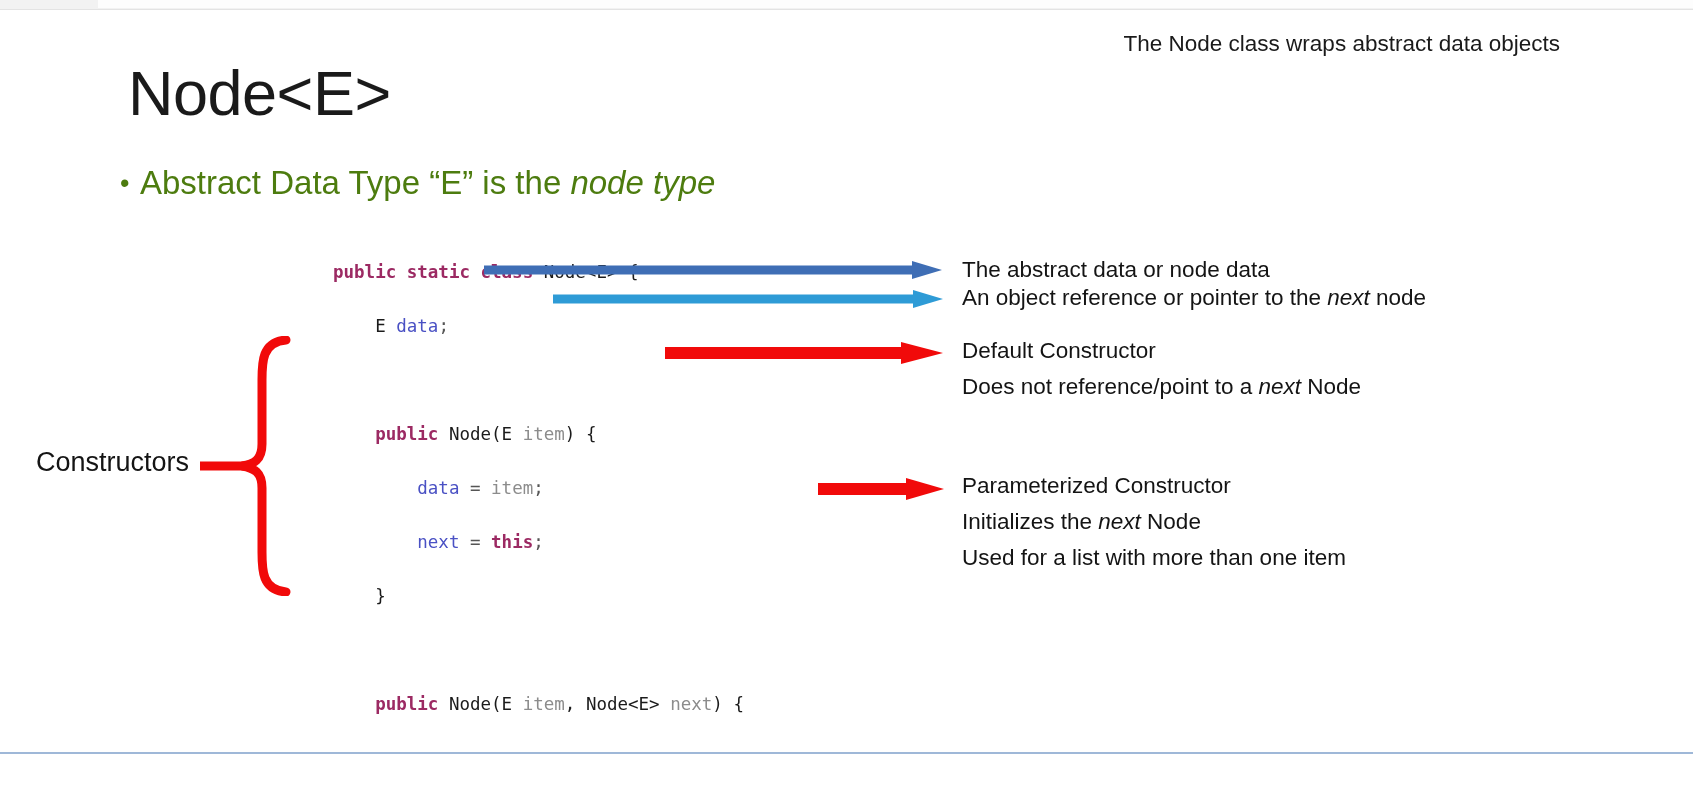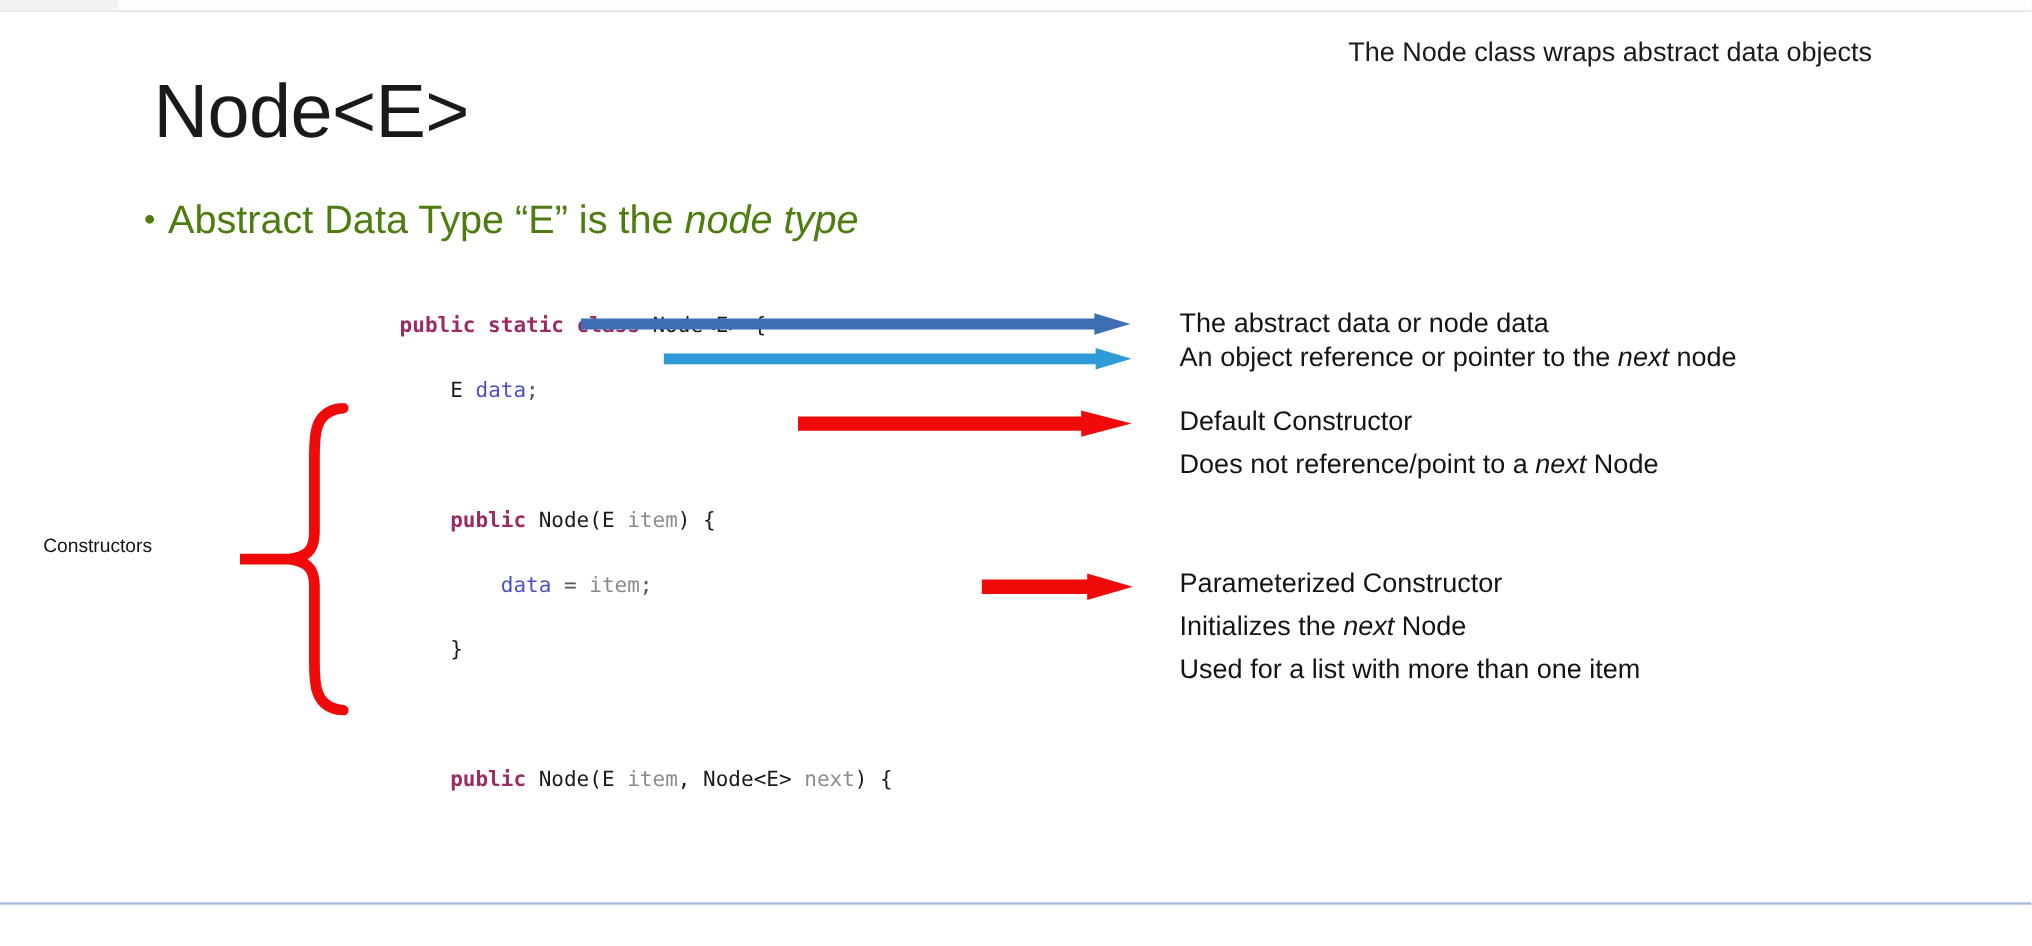--- a/index.html
+++ b/index.html
@@ -78,28 +78,28 @@
   .code-line{height:27px;}
   .code-line.blank{height:27px;}
 
   
   .arrow-svg{position:absolute;pointer-events:none;}
 
   
   .anno{
     position:absolute;
     font-size:22.5px;line-height:28px;
-    color:#141414;white-space:nowrap;margin-left:21px;
+    color:#141414;white-space:nowrap;
   }
   .anno em{font-style:italic;}
 
   
   .brace-label{
     position:absolute;left:36px;top:447px;
-    font-size:16px;color:#141414;white-space:nowrap;
+    font-size:27px;color:#141414;white-space:nowrap;
   }
 </style>
 </head>
 <body>
 
 <div class="slide">
 
   <div class="top-strip">
     <div class="top-strip-inner"></div>
   </div>
@@ -111,20 +111,21 @@
   </div>
 
   <div class="bullet-row"><span class="bullet-dot">•</span><span>Abstract Data Type “E” is the </span><em>node type</em></div>
 
   <div class="code">
 <div class="code-line"><span class="kw">public static class</span><span class="typ"> Node&lt;E&gt; {</span></div>
 <div class="code-line">    <span class="typ">E</span> <span class="fld">data</span><span class="op">;</span></div>
 <div class="code-line blank"> </div>
 <div class="code-line">    <span class="kw">public</span><span class="typ"> Node(</span><span class="typ">E </span><span class="par">item</span><span class="typ">) {</span></div>
 <div class="code-line">        <span class="fld">data</span><span class="op"> = </span><span class="par">item</span><span class="op">;</span></div>
+<div class="code-line">        <span class="fld">next</span><span class="op"> = </span><span class="kw">this</span><span class="op">;</span></div>
 <div class="code-line">    <span class="typ">}</span></div>
 <div class="code-line blank"> </div>
 <div class="code-line">    <span class="kw">public</span><span class="typ"> Node(</span><span class="typ">E </span><span class="par">item</span><span class="typ">, </span><span class="typ">Node&lt;E&gt; </span><span class="par">next</span><span class="typ">) {</span></div>
 
 
 
 
   </div>
 
   <svg class="arrow-svg" style="left:484px;top:259px;" width="460" height="22" viewBox="0 0 460 22">

